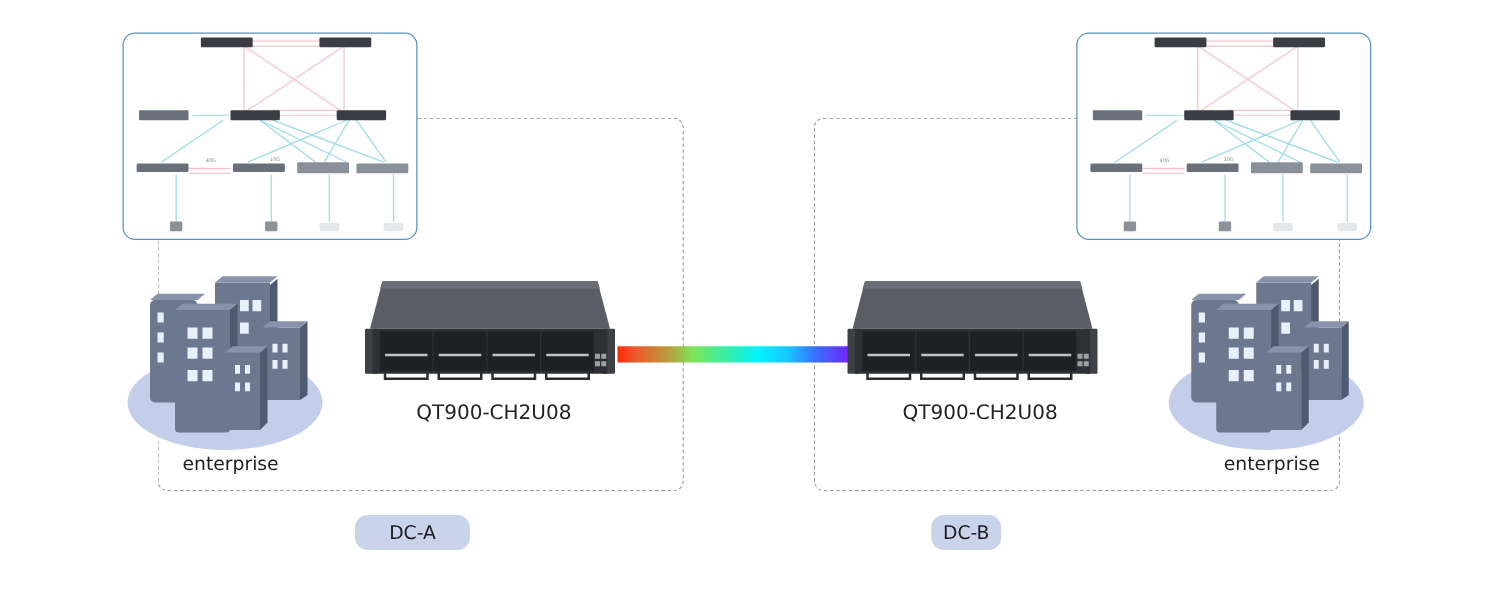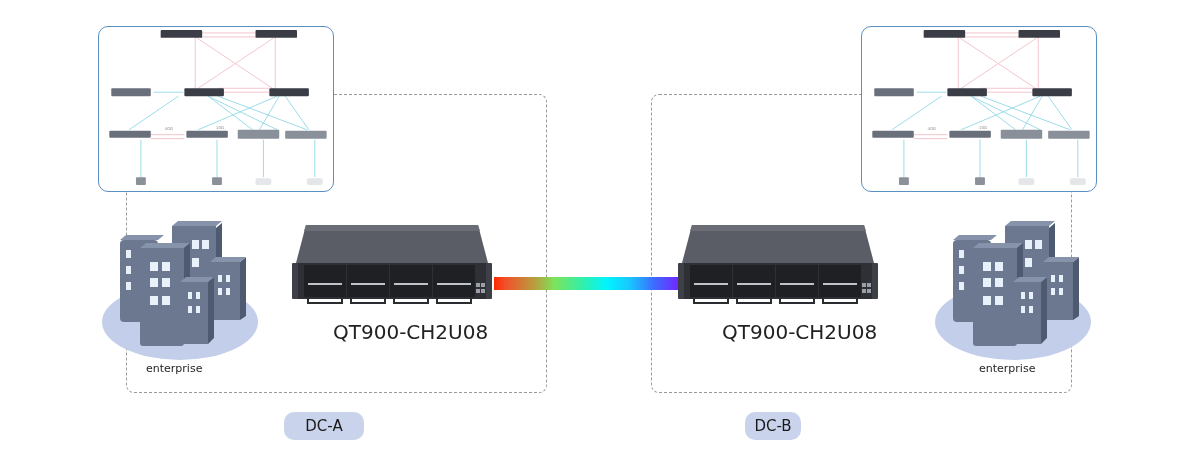--- a/index.html
+++ b/index.html
@@ -5,22 +5,22 @@
   * { box-sizing: border-box; margin: 0; padding: 0; }
   html, body { width: 1200px; height: 472px; background: #ffffff; overflow: hidden; }
   body { position: relative; font-family: "DejaVu Sans", "Liberation Sans", sans-serif; color: #1a1a1a; }
   .dc-zone { position: absolute; border: 1px dashed #9a9a9a; border-radius: 8px; }
   .topo { position: absolute; width: 236px; height: 166px; border: 1.5px solid #5b8fc2; border-radius: 10px; background: #fff; overflow: hidden; }
   .topo svg { width: 100%; height: 100%; display: block; }
   .building { position: absolute; width: 160px; height: 140px; }
   .building svg { width: 100%; height: 100%; display: block; }
   .device { position: absolute; width: 204px; height: 90px; }
   .device svg { width: 100%; height: 100%; display: block; }
-  .label { position: absolute; font-size: 11px; color: #1f1f1f; white-space: nowrap; }
-  .model-label { font-size: 20px; color: #222; }
+  .label { position: absolute; font-size: 15px; color: #1f1f1f; white-space: nowrap; }
+  .model-label { font-size: 16px; color: #222; }
   .dc-badge { position: absolute; height: 28px; border-radius: 10px; background: #c9d4ec; font-size: 15px; color: #1a1a1a; display: flex; align-items: center; justify-content: center; }
   .fiber { position: absolute; height: 13px; background: linear-gradient(to right, #ff2a00 0%, #f2502a 6%, #b7a040 22%, #7ee35a 32%, #2df0b0 48%, #00f4ff 60%, #18c8ff 72%, #3c6cff 85%, #7a1cff 100%); }
 </style>
 </head>
 <body>
 
 <div class="dc-zone" style="left:126px; top:94px; width:421px; height:299px;"></div>
 <div class="dc-zone" style="left:651px; top:94px; width:421px; height:299px;"></div>
 
 <div class="topo" style="left:98px; top:26px;">
@@ -292,14 +292,14 @@
       </g>
   </svg>
 </div>
 
 <div class="label model-label" style="left:333px; top:320px;">QT900-CH2U08</div>
 <div class="label model-label" style="left:722px; top:320px;">QT900-CH2U08</div>
 
 <div class="label" style="left:146px; top:362px;">enterprise</div>
 <div class="label" style="left:979px; top:362px;">enterprise</div>
 
-<div class="dc-badge" style="left:284px; top:412px; width:80px;">DC-A</div>
+<div class="dc-badge" style="left:284px; top:412px; width:92px;">DC-A</div>
 <div class="dc-badge" style="left:745px; top:412px; width:56px;">DC-B</div>
 
 </body></html>

